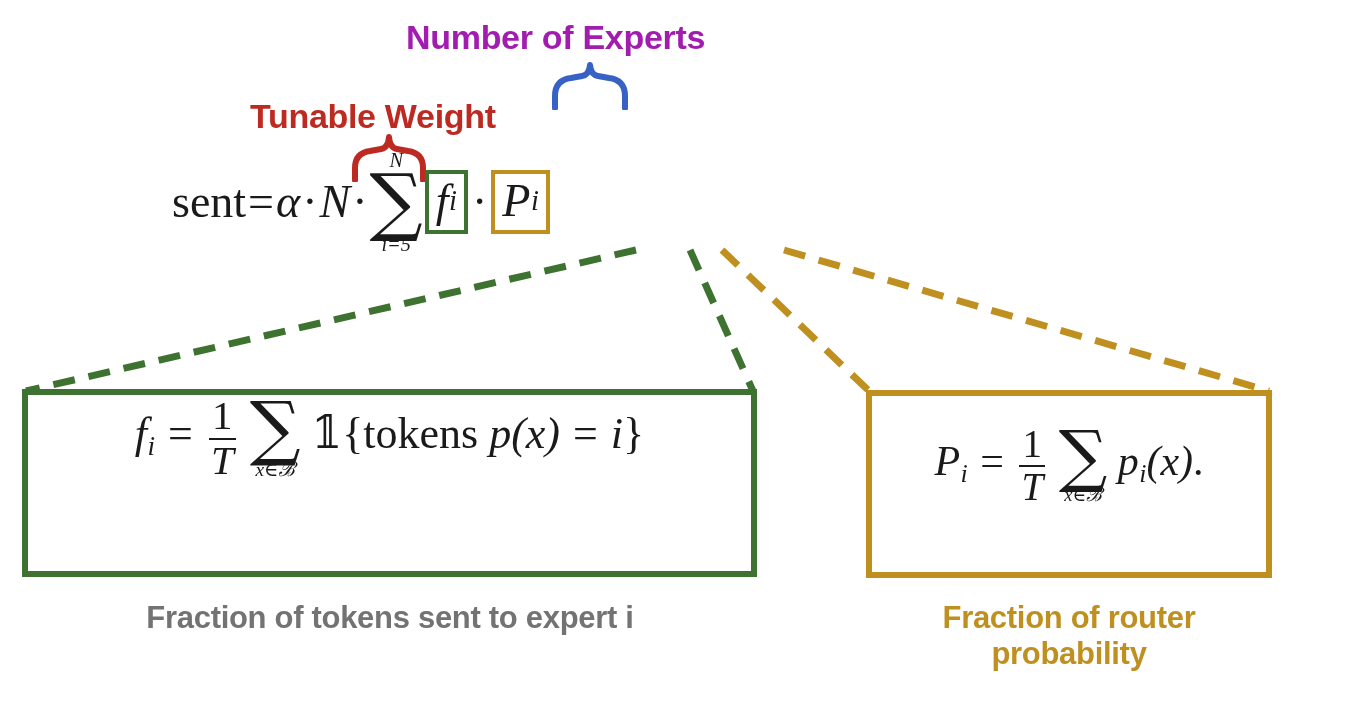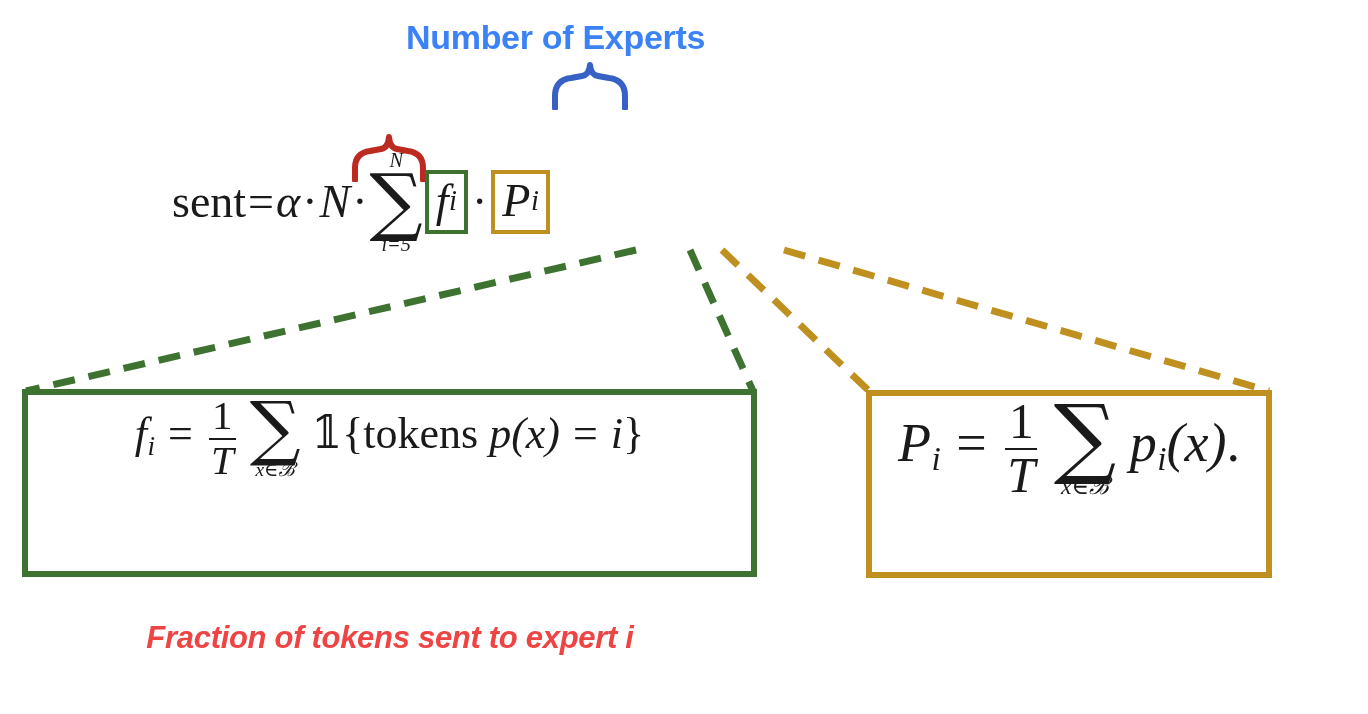--- a/index.html
+++ b/index.html
@@ -22,45 +22,44 @@
     position: absolute;
     font-family: "Liberation Sans", sans-serif;
     font-weight: bold;
     white-space: nowrap;
     letter-spacing: -0.3px;
   }
   #label-number-experts {
     left: 406px;
     top: 18px;
     font-size: 34px;
-    color: #3b82f6;
+    color: #a21caf;
   }
   #label-tunable-weight {
     left: 250px;
     top: 97px;
     font-size: 34px;
     color: #bd2a22;
   }
 
   
   .caption {
     position: absolute;
     font-family: "Liberation Sans", sans-serif;
     font-weight: bold;
     font-size: 31px;
     line-height: 36px;
     letter-spacing: -0.3px;
     text-align: center;
   }
   #caption-green {
     left: 24px;
-    top: 620px;
+    top: 600px;
     width: 732px;
-    color: #ef4444;
-    font-style: italic;
+    color: #737373;
   }
   #caption-gold {
     left: 866px;
     top: 600px;
     width: 406px;
     color: #bf9020;
   }
 
   
   .math {
@@ -165,21 +164,21 @@
     left: 866px;
     top: 390px;
     width: 406px;
     height: 188px;
     border: 6px solid #bf9020;
   }
   #eq-f, #eq-p {
     font-size: 44px;
     line-height: 1;
   }
-  #eq-p { font-size: 54px; }
+  #eq-p { font-size: 42px; margin-top: 28px; }
 
   
   #connectors {
     position: absolute;
     left: 0; top: 0;
     width: 1368px;
     height: 714px;
     pointer-events: none;
   }
 </style>
@@ -187,20 +186,21 @@
 <body>
 
 <div id="stage">
 
   <div class="anno-label" id="label-number-experts">Number of Experts</div>
 
   <svg class="brace" id="brace-blue" style="left:552px; top:62px;" width="76" height="48" viewBox="0 0 76 48">
     <path d="M3 46 L3 34 Q3 18 19 16 L30 14 Q37 13 38 3 Q39 13 46 14 L57 16 Q73 18 73 34 L73 46" fill="none" stroke="#3761c4" stroke-width="6" stroke-linecap="round" stroke-linejoin="round"></path>
   </svg>
 
+  <div class="anno-label" id="label-tunable-weight">Tunable Weight</div>
 
   <svg class="brace" id="brace-red" style="left:352px; top:134px;" width="74" height="48" viewBox="0 0 74 48">
     <path d="M3 46 L3 34 Q3 19 18 17 L29 15 Q36 14 37 3 Q38 14 45 15 L56 17 Q71 19 71 34 L71 46" fill="none" stroke="#bd2a22" stroke-width="6" stroke-linecap="round" stroke-linejoin="round"></path>
   </svg>
 
   <div id="main-equation" class="math">
     <span class="mup">sent</span>
     <span class="mop">=</span>
     <span class="mi">α</span>
     <span class="mop">·</span>
@@ -263,15 +263,16 @@
         <span class="sym">∑</span>
         <span class="lim lower">x∈ℬ</span>
       </span>
       <span class="mi">p</span><sub class="sb">i</sub><span class="mi">(x)</span><span class="mup">.</span>
     </div>
   </div>
 
   <div class="caption" id="caption-green">Fraction of tokens sent to expert i</div>
 
   <div class="caption" id="caption-gold">
+    <div>Fraction of router probability</div>
   </div>
 
 </div>
 
 </body></html>

